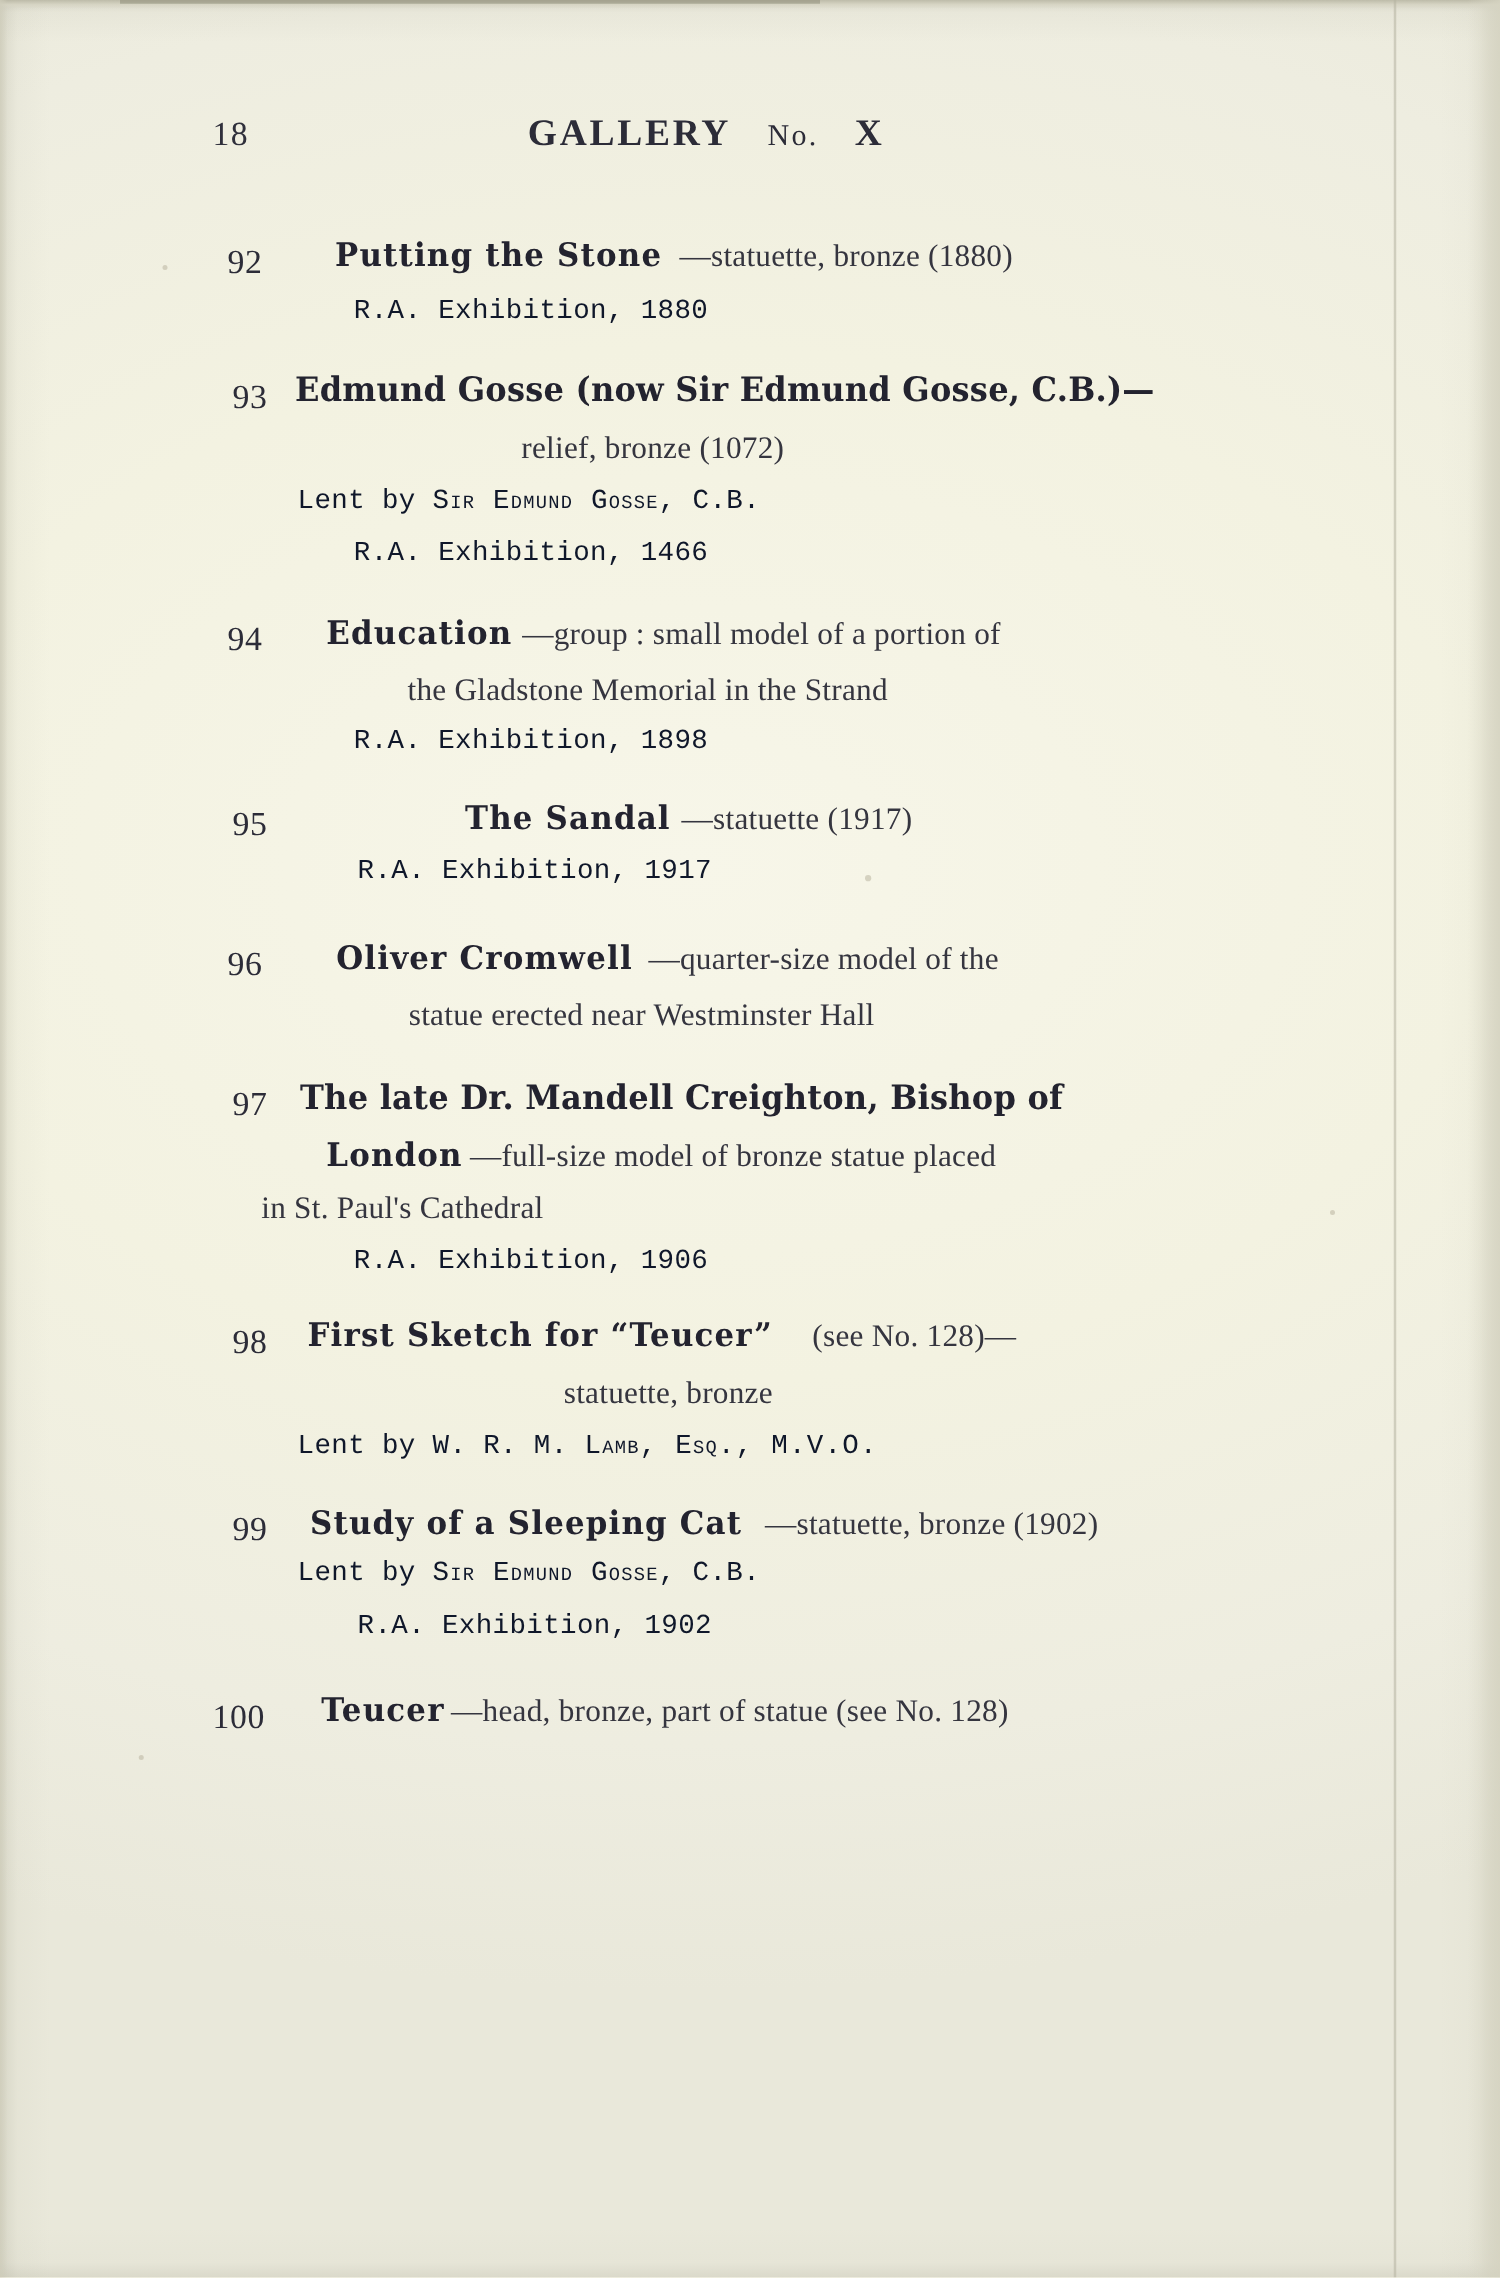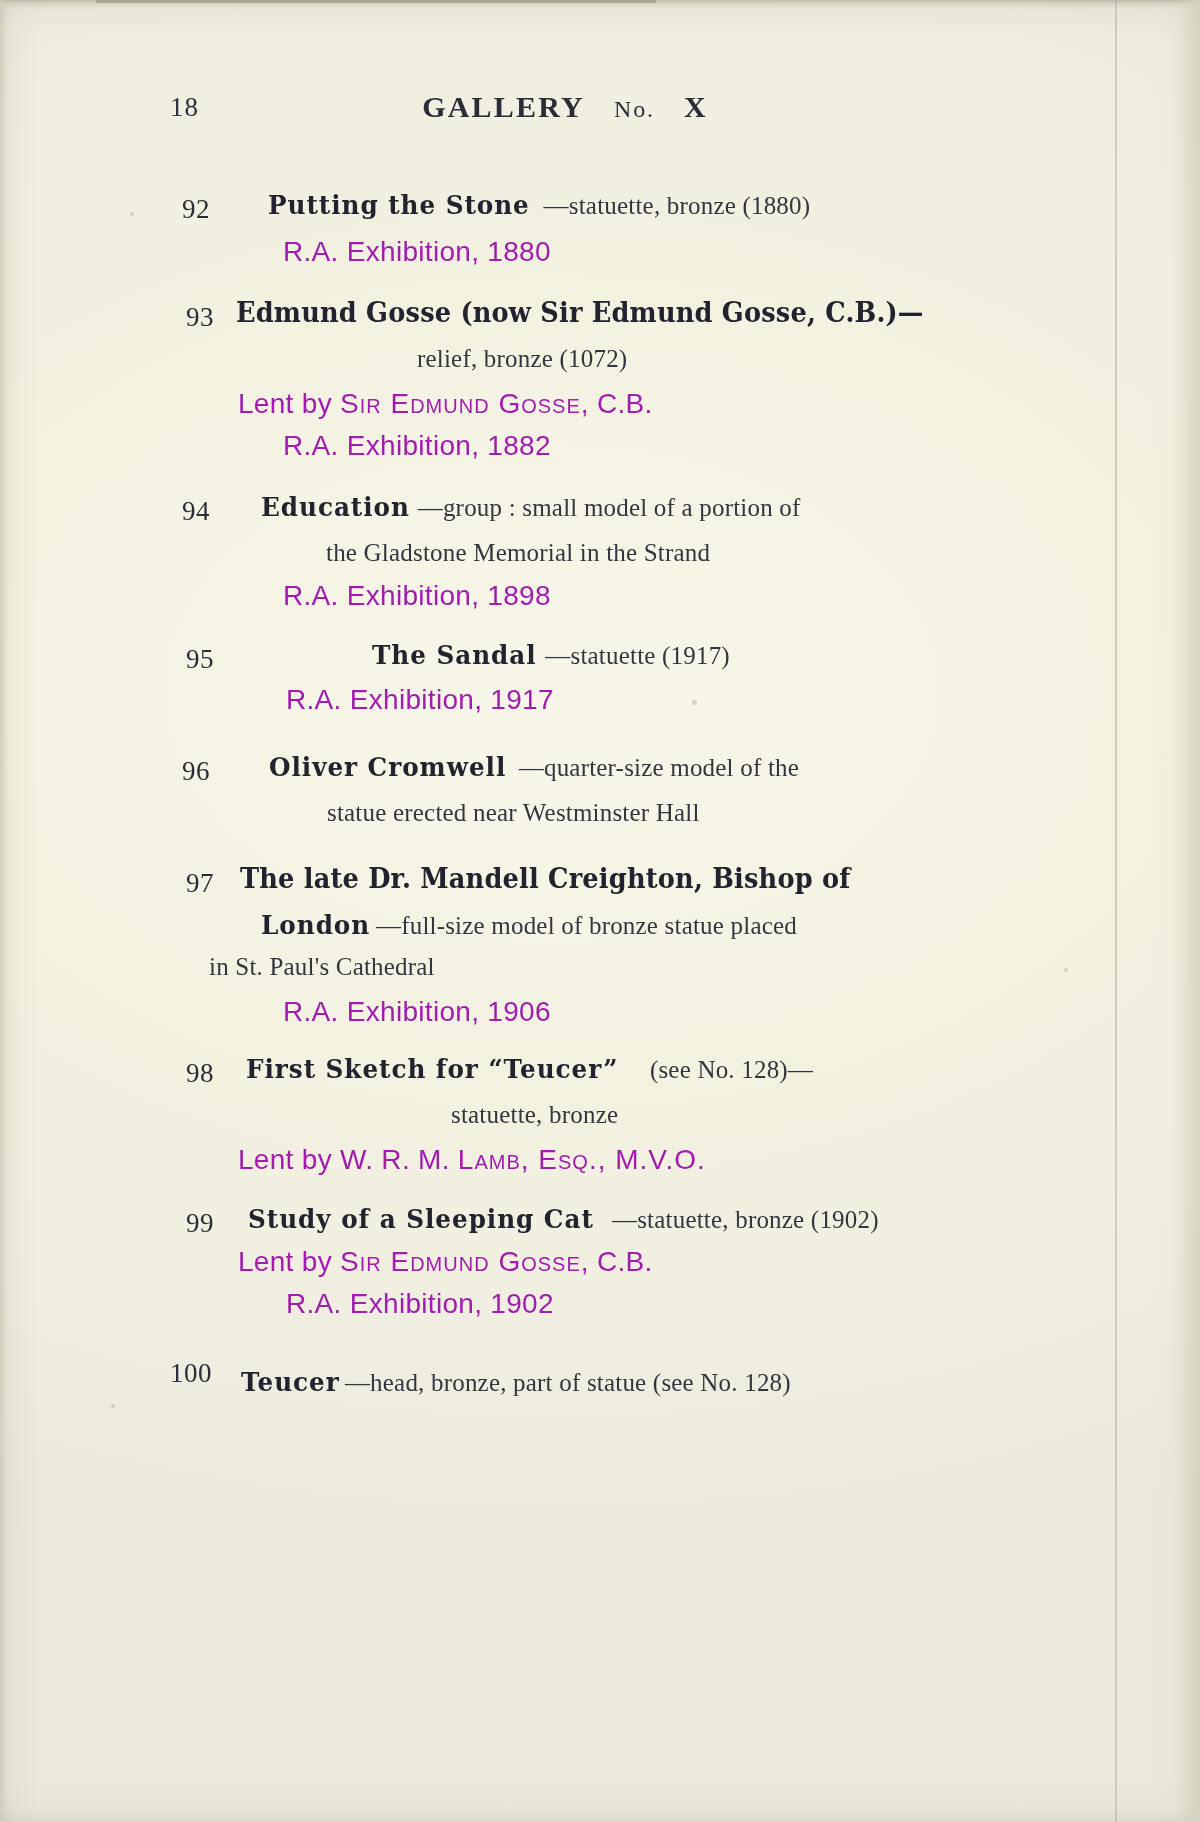--- a/index.html
+++ b/index.html
@@ -151,24 +151,24 @@
   .ttl.tight { letter-spacing: 0.2px; }
   
   .desc {
     font-family: "Liberation Serif", "DejaVu Serif", serif;
     font-size: 25px;
     letter-spacing: 0.2px;
     color: #35353f;
   }
   
   .note {
-    font-family: Liberation Sans, sans-serif;
-    font-size: 28px;
+    font-family: Liberation Mono, monospace;
+    font-size: 22px;
     letter-spacing: 0.3px;
-    color: #a21caf;
+    color: #0f172a;
   }
   .sc {
     font-variant: small-caps;
     letter-spacing: 1.0px;
   }
 </style>
 </head>
 <body>
 
 <div class="page"></div>
@@ -217,21 +217,21 @@
           <span class="ttl tight" style="font-size:27px;">Edmund Gosse (now Sir Edmund Gosse, C.B.)—</span>
         </span>
       </div>
       <div class="line" style="top:56px;">
         <span class="desc" style="position:absolute;left:417px;">relief, bronze (1072)</span>
       </div>
       <div class="line" style="top:100px;">
         <span class="note" style="position:absolute;left:238px;"><span>Lent by </span><span class="sc">Sir Edmund Gosse</span><span>, C.B.</span></span>
       </div>
       <div class="line" style="top:142px;">
-        <span class="note" style="position:absolute;left:283px;">R.A. Exhibition, 1882</span>
+        <span class="note" style="position:absolute;left:283px;">R.A. Exhibition, 1466</span>
       </div>
     </div>
 
     <div class="entry" style="height:148px;">
       <div class="line" style="top:14px;">
         <span class="num" style="left:182px;">94</span>
         <span style="position:absolute;left:261px;top:-4px;">
           <span class="ttl">Education</span><span class="desc">—group : small model of a portion of</span>
         </span>
       </div>
@@ -313,20 +313,20 @@
         <span class="note" style="position:absolute;left:238px;"><span>Lent by </span><span class="sc">Sir Edmund Gosse</span><span>, C.B.</span></span>
       </div>
       <div class="line" style="top:94px;">
         <span class="note" style="position:absolute;left:286px;">R.A. Exhibition, 1902</span>
       </div>
     </div>
 
     <div class="entry" style="height:90px;">
       <div class="line" style="top:14px;">
         <span class="num" style="left:170px;">100</span>
-        <span style="position:absolute;left:241px;top:-4px;margin-top:13px;">
+        <span style="position:absolute;left:257px;top:-4px;">
           <span class="ttl">Teucer</span><span class="desc">—head, bronze, part of statue (see No. 128)</span>
         </span>
       </div>
     </div>
 
   </div>
 </div>
 
 </body></html>

